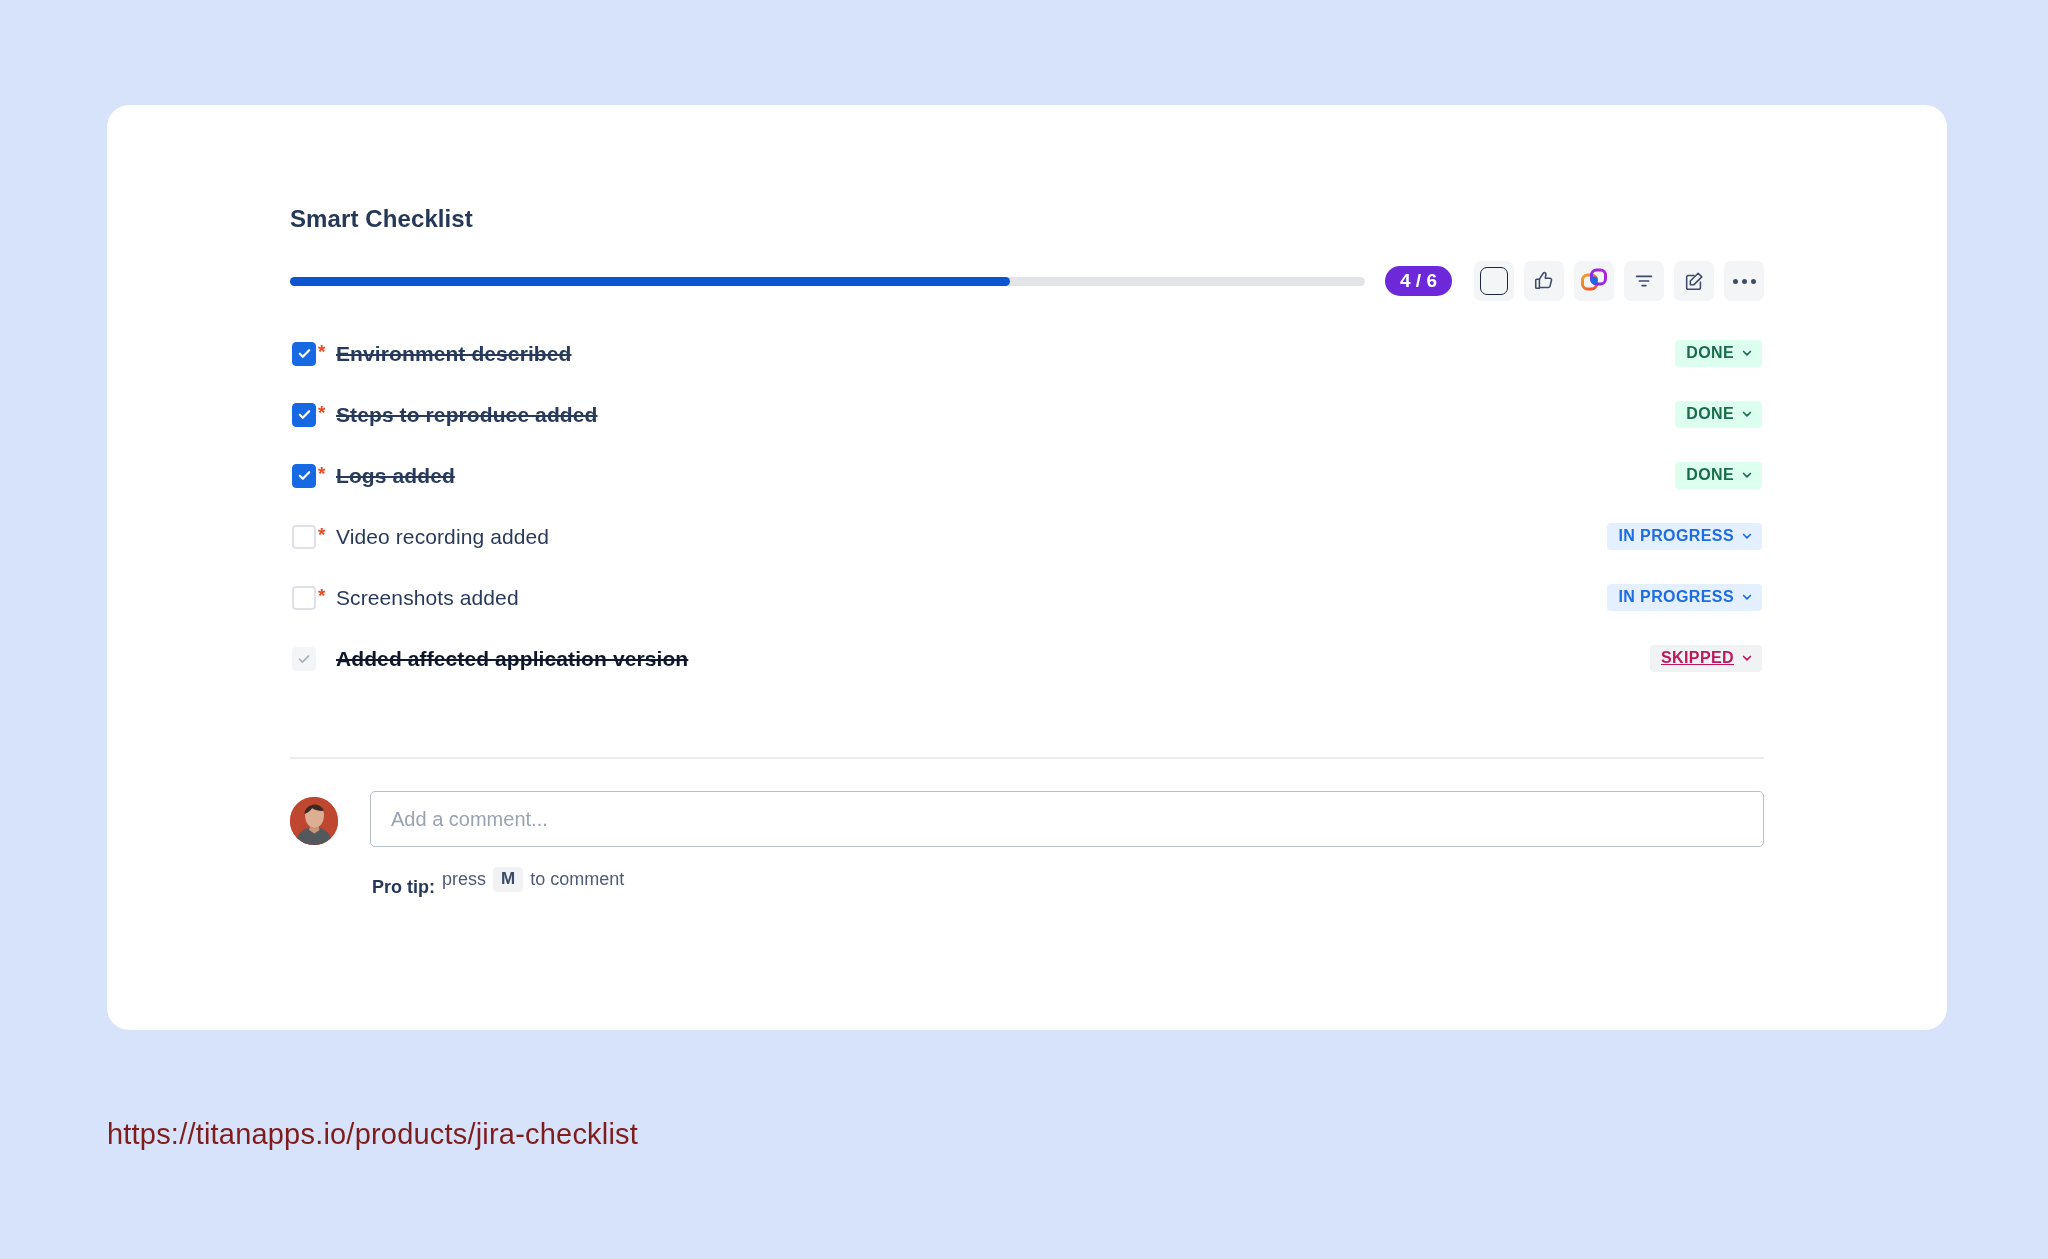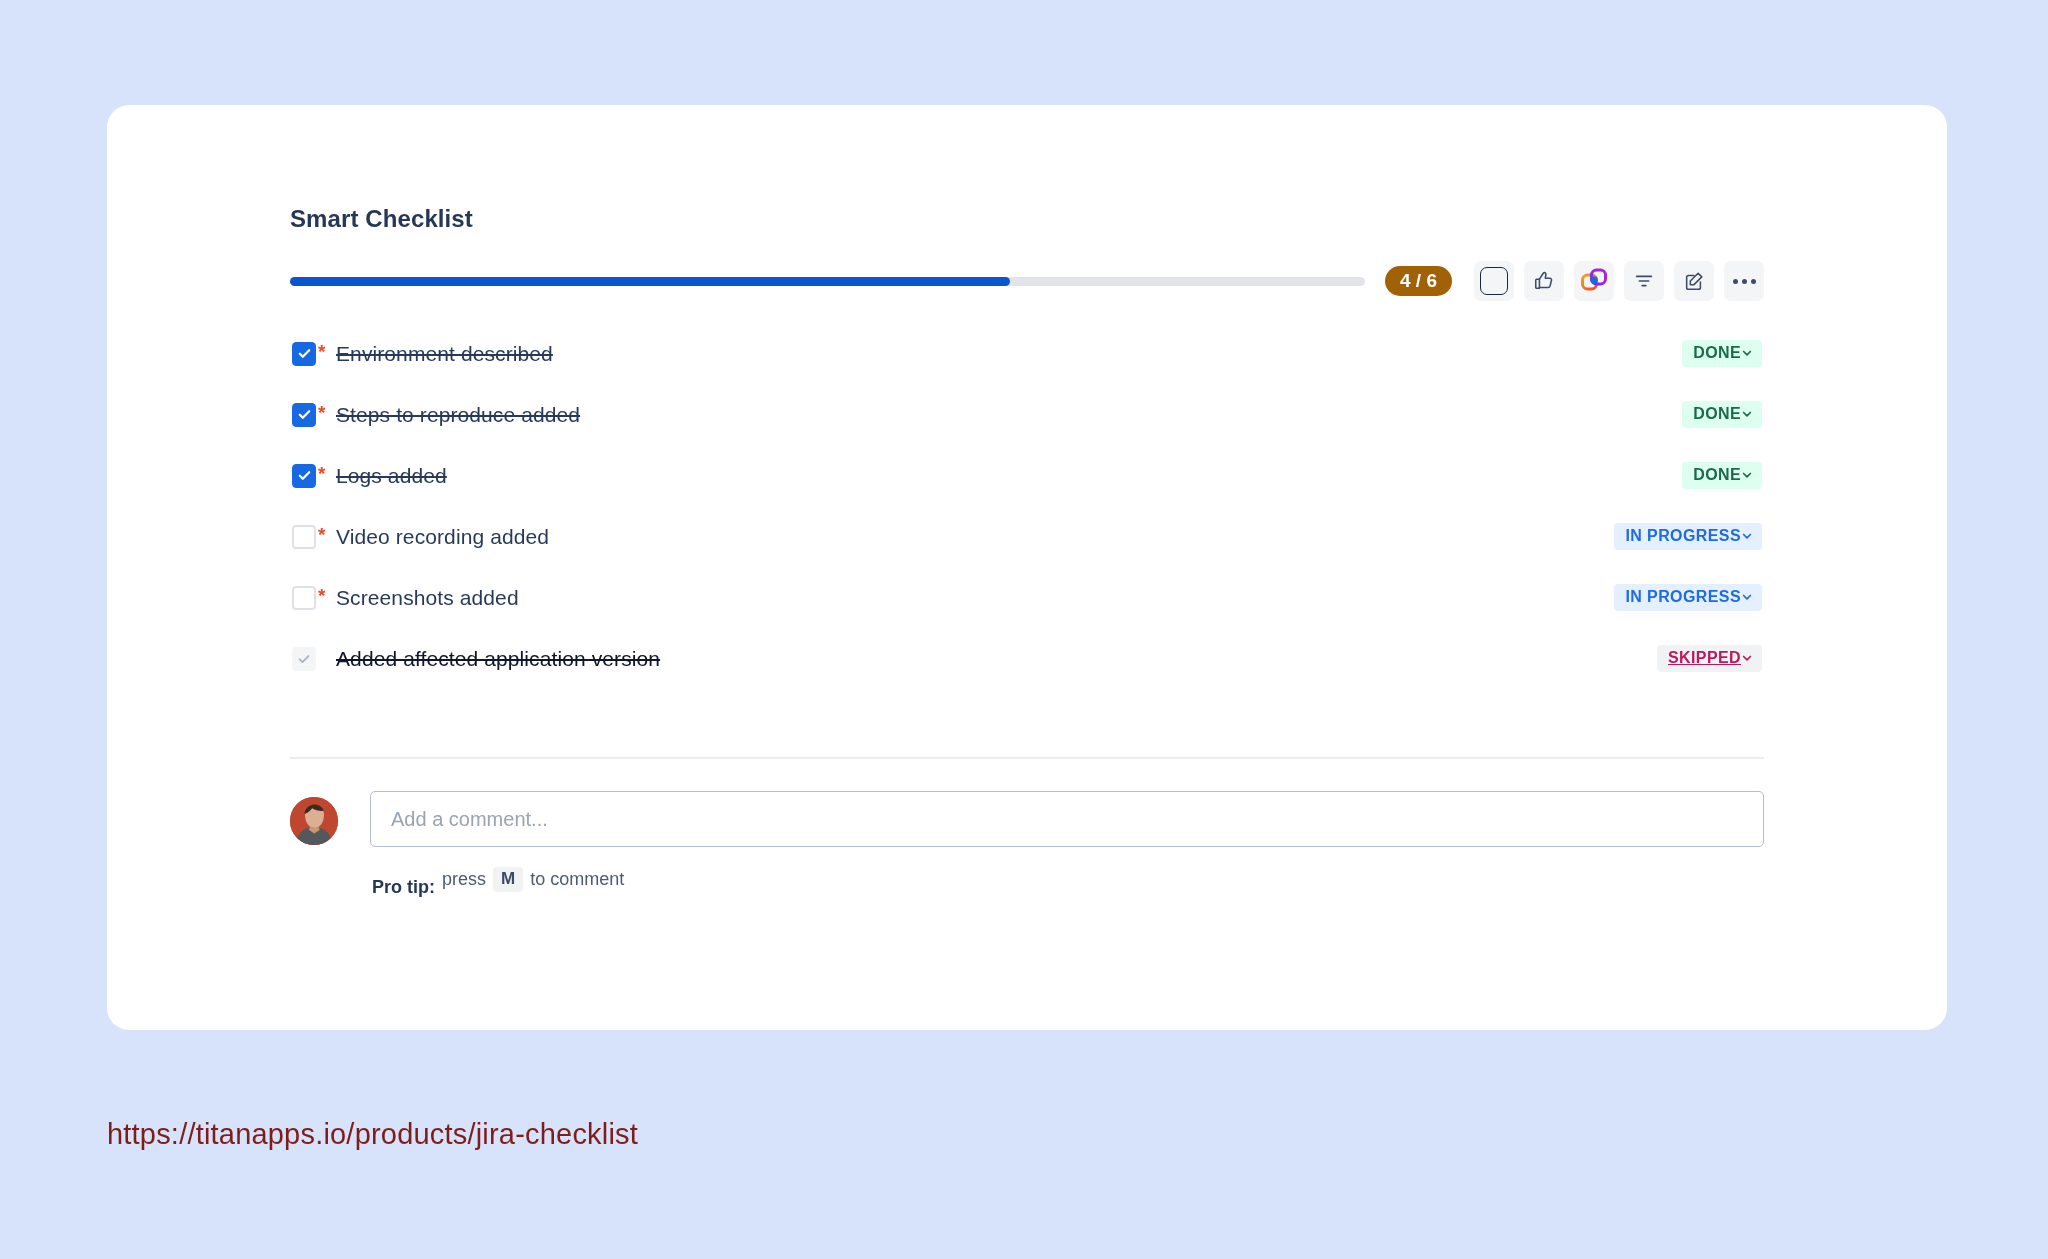--- a/index.html
+++ b/index.html
@@ -62,21 +62,21 @@
     margin-right: 20px;
   }
   .progress-fill {
     position: absolute;
     left: 0; top: 0; bottom: 0;
     background: #0b55ce;
     border-radius: 6px;
   }
   .count-badge {
     flex: 0 0 auto;
-    background: #a16207;
+    background: #6d28d9;
     color: #ffffff;
     font-size: 19px;
     font-weight: bold;
     border-radius: 20px;
     padding: 5px 15px 6px;
     line-height: 1;
     margin-right: 12px;
     white-space: nowrap;
   }
   .tool-btn {
@@ -160,33 +160,33 @@
     margin-right: 7px;
     margin-top: -4px;
   }
   .req.hidden { visibility: hidden; }
   .item-label {
     flex: 1 1 auto;
     font-size: 21px;
     color: #283a5b;
     letter-spacing: .1px;
   }
-  .item-label.struck { text-decoration: line-through; }
+  .item-label.struck { text-decoration: line-through; font-weight: bold; }
   .item-label.muted { color: #0f172a; }
 
   .status {
     flex: 0 0 auto;
     font-size: 16px;
     font-weight: bold;
     letter-spacing: .4px;
     border-radius: 4px;
     padding: 4px 9px 5px 11px;
     display: flex;
     align-items: center;
-    gap: 0;
+    gap: 7px;
     white-space: nowrap;
   }
   .status .chev { display: block; }
   .status-done { background: #dcfff0; color: #1a6b4c; }
   .status-progress { background: #e4efff; color: #1d6ce0; }
   .status-skipped { background: #f1f2f4; color: #be185d; text-decoration: underline; }
 
   
   .divider {
     height: 2px;

